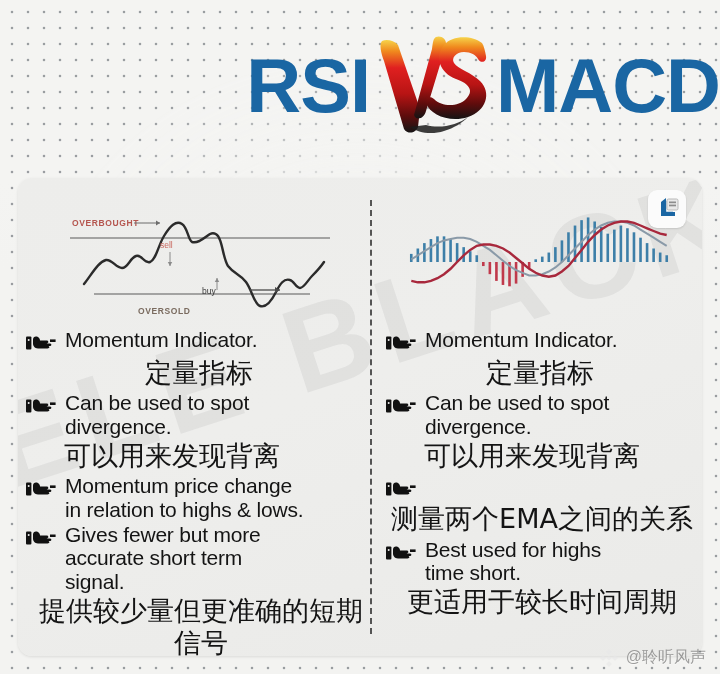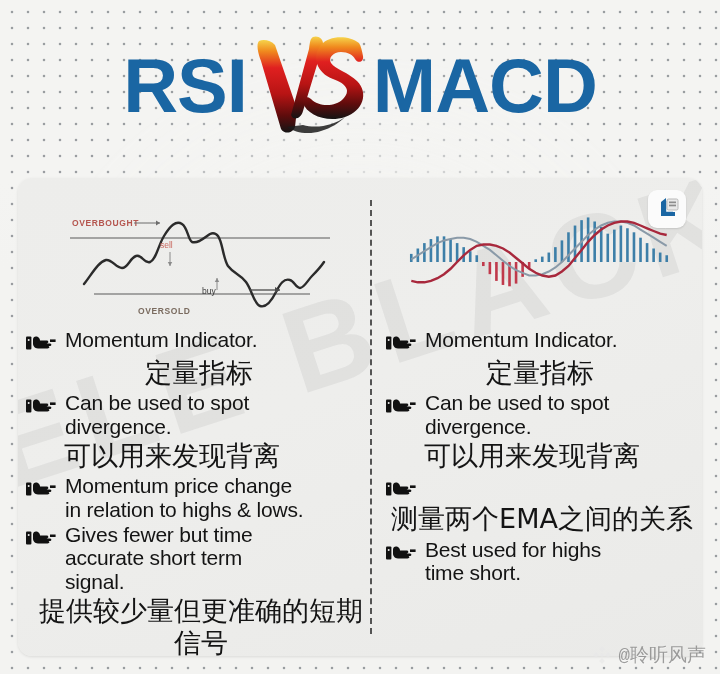--- a/index.html
+++ b/index.html
@@ -20,21 +20,21 @@
     -webkit-mask-image:radial-gradient(ellipse 52% 48% at 50% 50%, rgba(0,0,0,0) 38%, rgba(0,0,0,.55) 62%, rgba(0,0,0,1) 88%);
             mask-image:radial-gradient(ellipse 52% 48% at 50% 50%, rgba(0,0,0,0) 38%, rgba(0,0,0,.55) 62%, rgba(0,0,0,1) 88%);
     opacity:.85;
   }
   #bg-base{position:absolute;inset:0;background:
       linear-gradient(180deg,#f6f6f4 0%,#f3f3f1 40%,#efefed 100%);}
 
   
   #header{
     position:absolute;left:0;top:0;width:720px;height:172px;
-    display:flex;align-items:center;justify-content:center;
+    display:flex;align-items:center;justify-content:flex-end;
     gap:4px;
   }
   .title-word{
     font-size:76px;font-weight:bold;letter-spacing:-1px;
     color:#1a66a3;line-height:1;
     font-family:"Liberation Sans","DejaVu Sans",sans-serif;
   }
   #vs-wrap{
     position:relative;width:118px;height:110px;flex:0 0 auto;
     display:flex;align-items:center;justify-content:center;
@@ -103,22 +103,22 @@
   .cn.indent-n{ padding-left:4px;text-align:center; }
   .cn-block{margin:0 0 2px 0;}
 
   
   #bottom-watermark{
     position:absolute;right:14px;bottom:6px;
     display:flex;align-items:center;gap:7px;
     opacity:.62;
   }
   #bw-text{
-    font-size:19px;color:#6a6a6a;font-weight:500;
-    font-family:Liberation Mono, monospace;
+    font-size:16px;color:#6a6a6a;font-weight:500;
+    font-family:Liberation Sans, sans-serif;
     text-shadow:0 1px 0 rgba(255,255,255,.8);
     text-align:right;
   }
 </style>
 </head>
 <body>
 
 <div id="bg-base"></div>
 <div id="bg-dots"></div>
 
@@ -307,21 +307,21 @@
         <svg width="30" height="20" viewBox="0 0 30 20">
           <rect x="0" y="3.5" width="5.4" height="13" rx="1" fill="#111"></rect>
           <circle cx="2.7" cy="7" r="1" fill="#eee"></circle>
           <path d="M7 6.5 C7 4 9 3 11 3.6 C13 4.2 14 6 14 7.6 L20.5 7.6 C23 7.6 23 10.4 20.5 10.4
                    L23.5 10.4 C26 10.4 26 13 23.5 13 L21.5 13 C24 13 24 15.4 21.5 15.4 L12 15.4
                    C8.5 15.4 7 13 7 10.6 Z" fill="#111"></path>
           <path d="M24 6.4 L29.6 6.4 L29.6 9 L24 9 Z" fill="#111"></path>
         </svg>
       </span>
       <span>
-        <span class="bullet-text" style="display:block">Gives fewer but time</span>
+        <span class="bullet-text" style="display:block">Gives fewer but more</span>
         <span class="bullet-text" style="display:block">accurate short term</span>
         <span class="bullet-text" style="display:block">signal.</span>
       </span>
     </div>
     <div class="cn-block cn indent-n">提供较少量但更准确的短期信号</div>
   </div>
 
   <div id="col-right" class="col">
 
     <div class="bullet-row">
@@ -382,20 +382,21 @@
                    L23.5 10.4 C26 10.4 26 13 23.5 13 L21.5 13 C24 13 24 15.4 21.5 15.4 L12 15.4
                    C8.5 15.4 7 13 7 10.6 Z" fill="#111"></path>
           <path d="M24 6.4 L29.6 6.4 L29.6 9 L24 9 Z" fill="#111"></path>
         </svg>
       </span>
       <span>
         <span class="bullet-text" style="display:block">Best used for highs</span>
         <span class="bullet-text" style="display:block">time short.</span>
       </span>
     </div>
+    <div class="cn-block cn indent-n">更适用于较长时间周期</div>
   </div>
 </div>
 
 <div id="bottom-watermark">
   <svg width="20" height="20" viewBox="0 0 20 20">
     <path d="M10 1 L13 4 L10 7 L7 4 Z" fill="#e8e8e8"></path>
     <path d="M4 7 L7 10 L4 13 L1 10 Z" fill="#e8e8e8"></path>
     <path d="M16 7 L19 10 L16 13 L13 10 Z" fill="#e8e8e8"></path>
     <path d="M10 13 L13 16 L10 19 L7 16 Z" fill="#e8e8e8"></path>
     <path d="M10 7.4 L12.6 10 L10 12.6 L7.4 10 Z" fill="#e8e8e8"></path>

